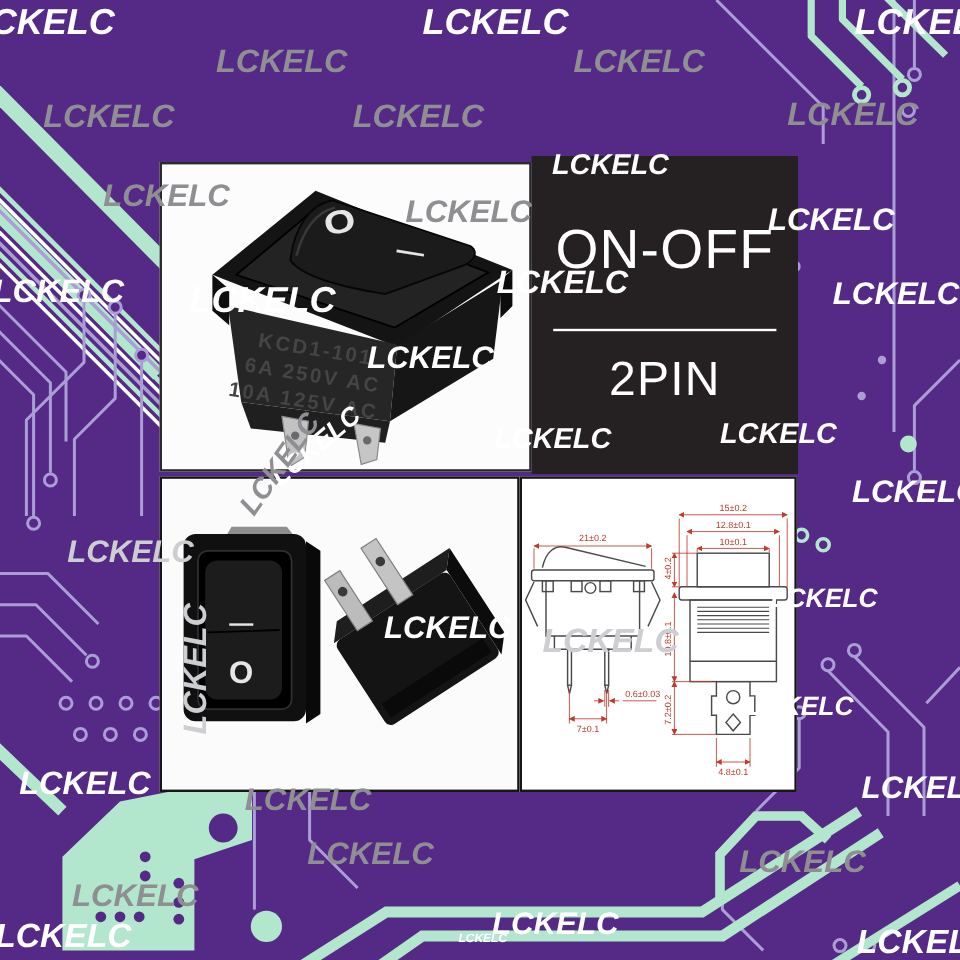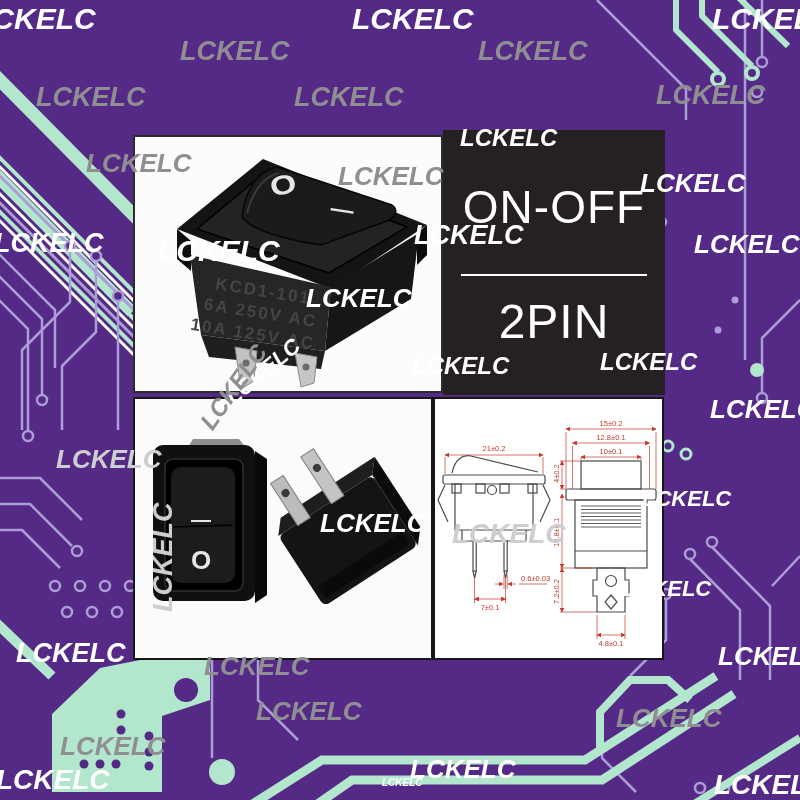--- a/index.html
+++ b/index.html
@@ -13,21 +13,21 @@
   .wm-gray{color:#8f8f93;}
   .wm-light{color:#cdced2;}
   
   .collage{position:absolute;left:131px;top:130px;width:534px;height:532px;z-index:10;}
   .panel{position:absolute;box-sizing:border-box;}
   .p-main{left:2px;top:5px;width:310px;height:258px;background:#fcfcfc;border:2px solid #2b2b2b;}
   .p-info{left:312px;top:0;width:222px;height:265px;background:#252021;display:flex;
           flex-direction:column;align-items:center;color:#fff;}
   .onoff{margin-top:50px;font-size:46px;letter-spacing:1px;}
   .divider{width:186px;height:2px;background:#ffffff;margin-top:40px;}
-  .pin2{margin-top:18px;font-size:48px;letter-spacing:1px;}
+  .pin2{margin-top:18px;font-size:40px;letter-spacing:1px;}
   .p-two{left:2px;top:267px;width:300px;height:263px;background:#fbfbfb;border:2px solid #161616;}
   .p-diag{left:302px;top:267px;width:231px;height:263px;background:#ffffff;border:2px solid #161616;}
   svg{display:block;}
   .dimtxt{font-size:7.5px;fill:#c0392b;font-family:"Liberation Sans",sans-serif;}
   .emboss{font-weight:bold;fill:#454545;letter-spacing:2px;font-size:17px;}
   .rocker-sym{fill:#e6e6e6;font-weight:bold;}
 </style>
 </head>
 <body>
 

